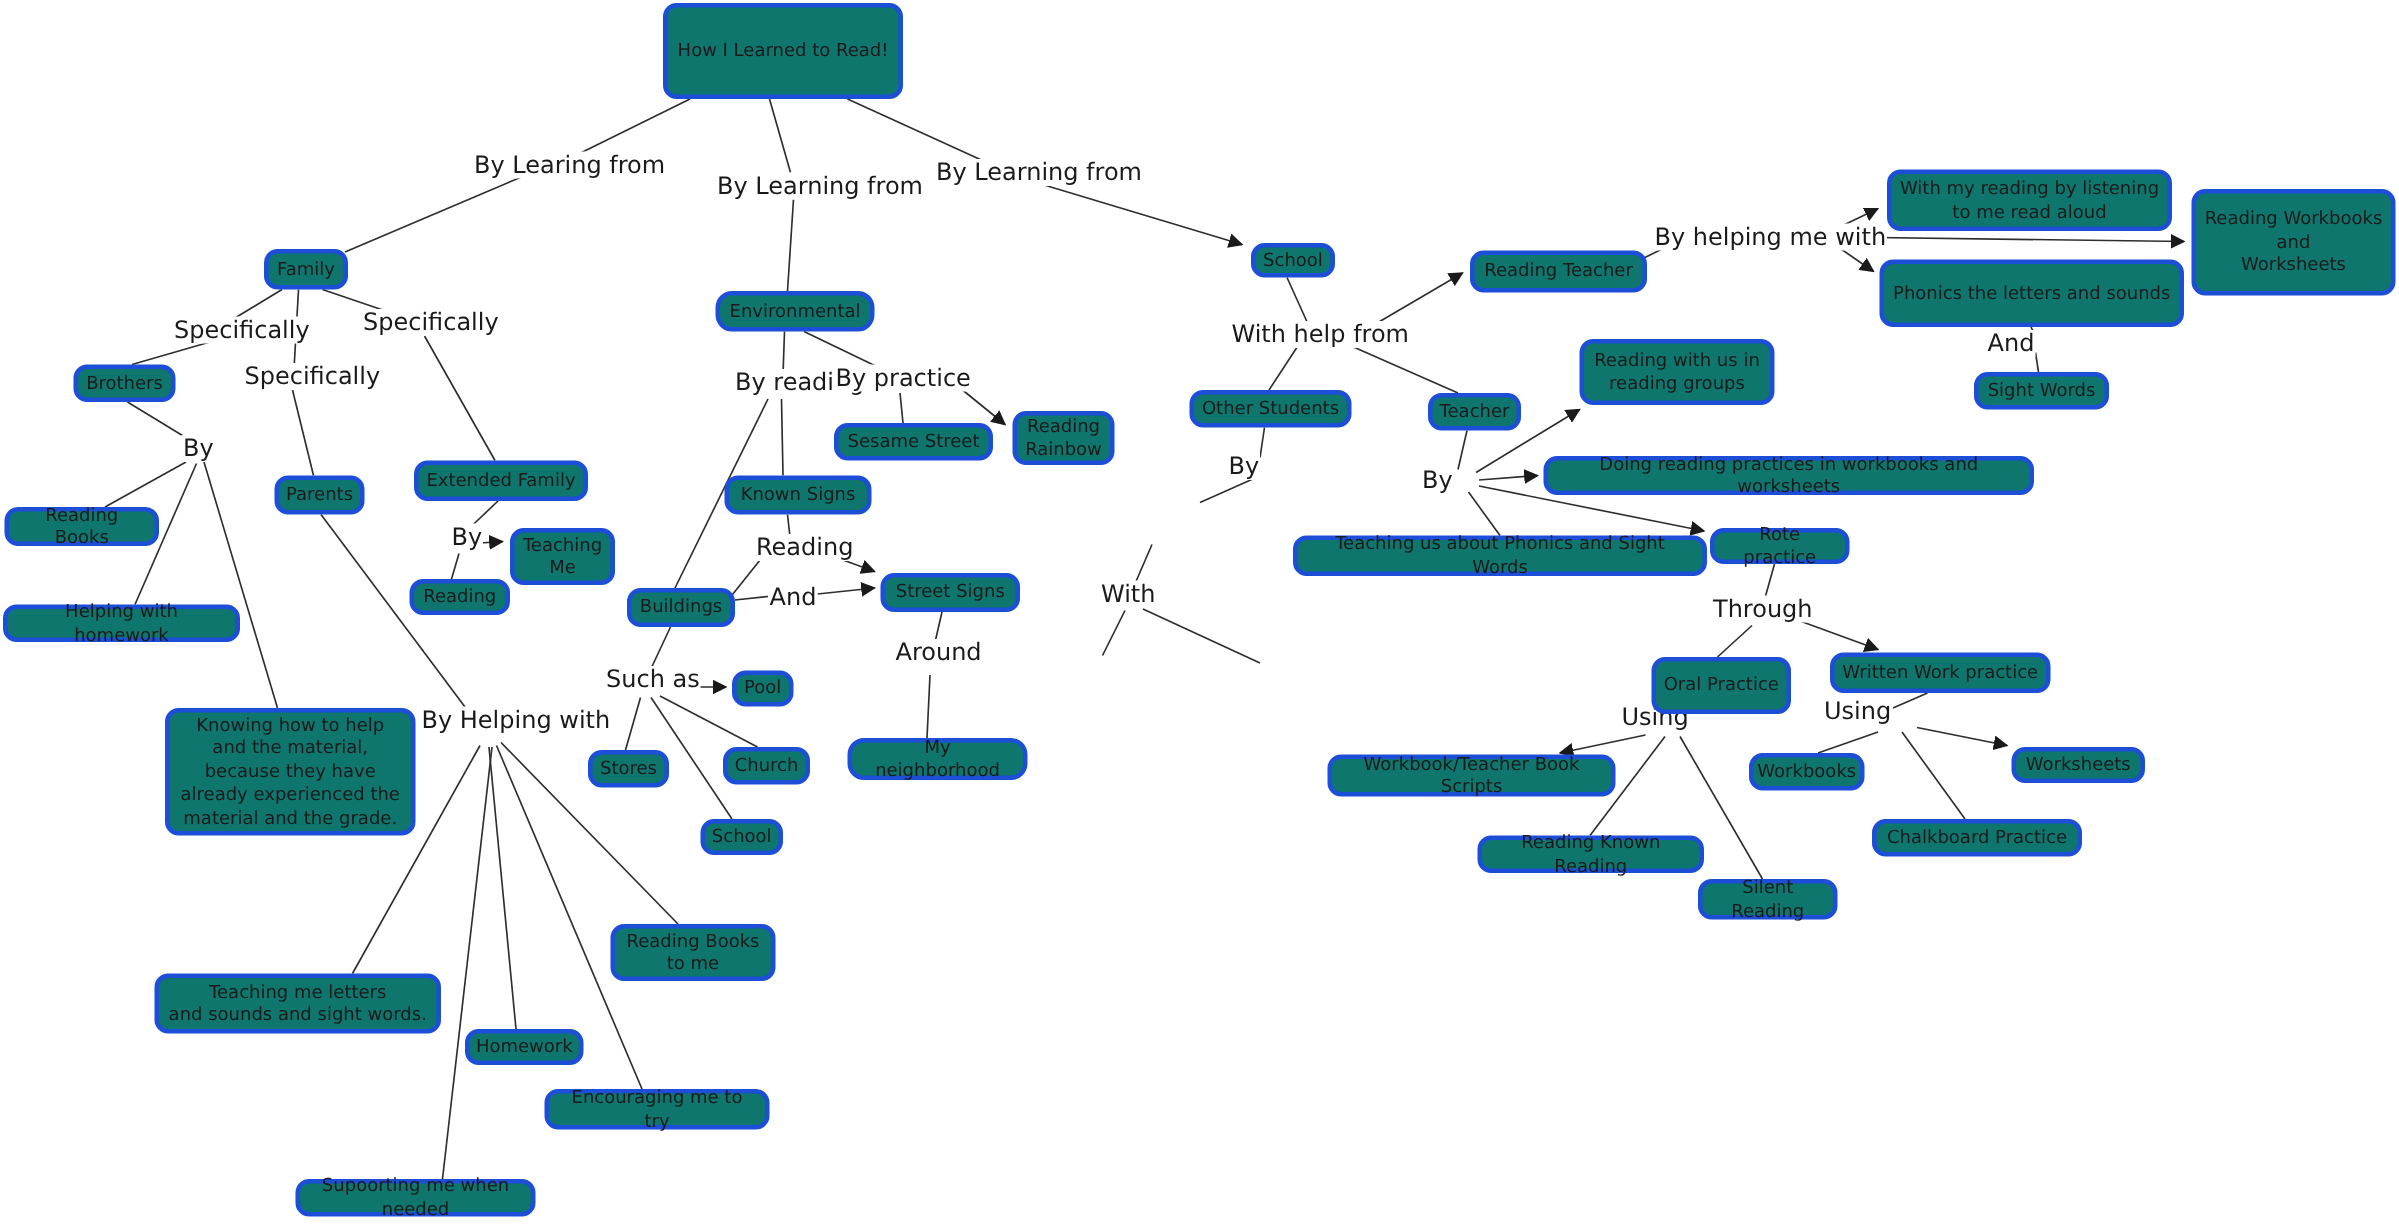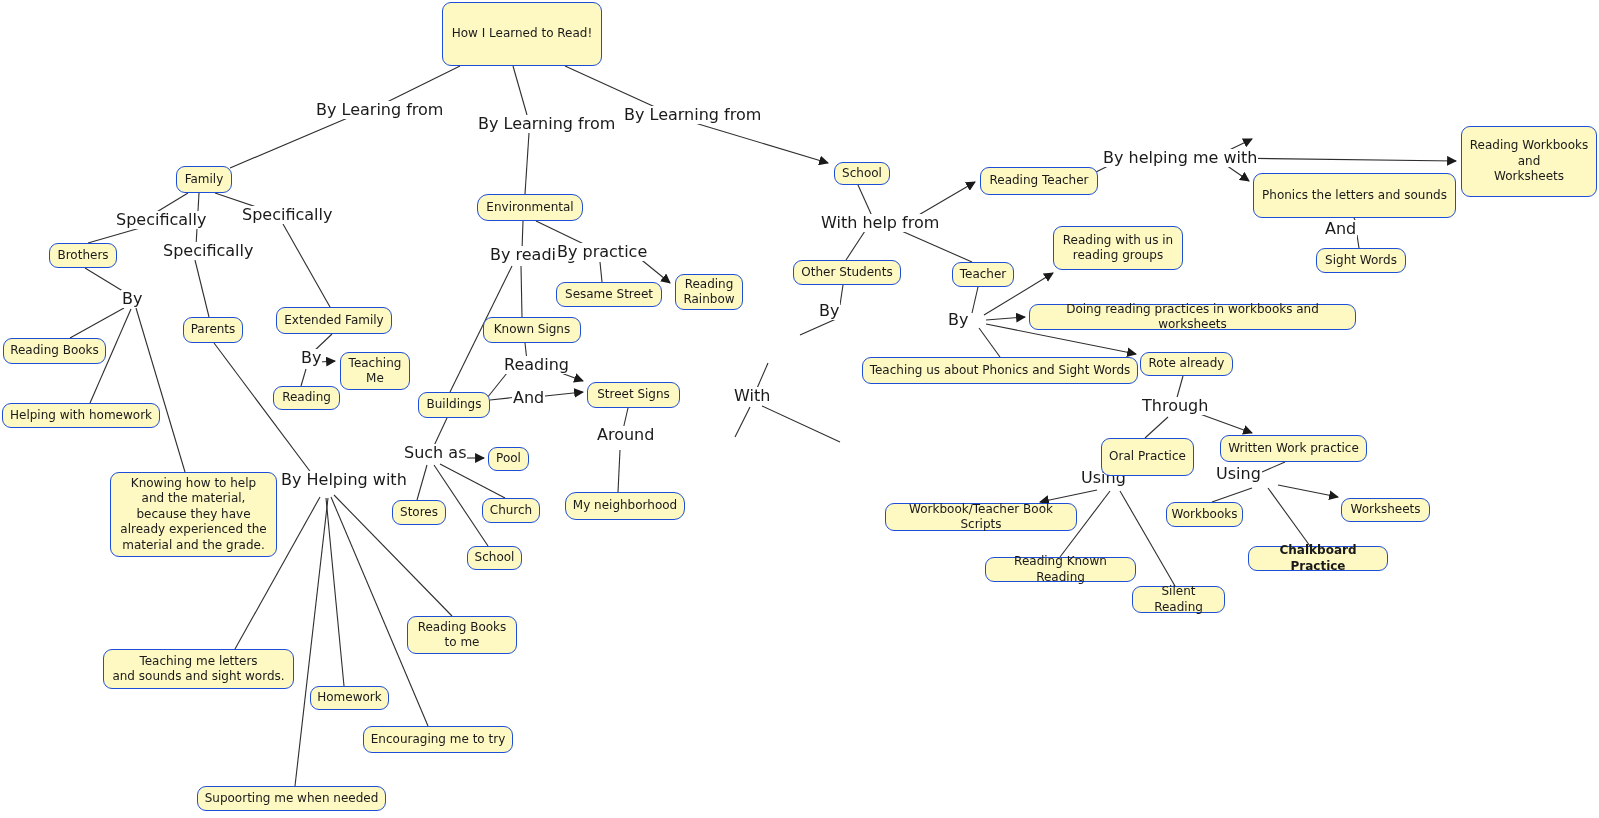--- a/index.html
+++ b/index.html
@@ -1,19 +1,19 @@
 <!DOCTYPE html>
 <html><head>
 <meta charset="utf-8">
 <style>
   html,body{margin:0;padding:0;background:#fff;}
   #canvas{position:relative;width:1599px;height:818px;background:#fff;overflow:hidden;
           font-family:"DejaVu Sans","Liberation Sans",sans-serif;color:#1a1a1a;}
   #edges{position:absolute;left:0;top:0;width:1599px;height:818px;}
-  .node{position:absolute;box-sizing:border-box;background:#fef9c3;border:1px solid #1d4ed8;
+  .node{position:absolute;box-sizing:border-box;background:#0f766e;border:3px solid #1d4ed8;
         border-radius:9px;display:flex;align-items:center;justify-content:center;
         text-align:center;font-size:12px;line-height:1.28;padding:1px 5px;
         white-space:pre-line;z-index:2;}
   .lbl{position:absolute;font-size:16px;line-height:1.1;background:#fff;padding:0 1px;
        white-space:nowrap;z-index:1;}
 </style>
 </head>
 <body>
 
 <div id="canvas">
@@ -128,56 +128,58 @@
 <div class="node" style="left:273px;top:386px;width:67px;height:24px;">Reading</div>
 <div class="node" style="left:110px;top:472px;width:167px;height:85px;">Knowing how to help
 and the material,
 because they have
 already experienced the
 material and the grade.</div>
 <div class="node" style="left:103px;top:649px;width:191px;height:40px;">Teaching me letters
 and sounds and sight words.</div>
 <div class="node" style="left:310px;top:686px;width:79px;height:24px;">Homework</div>
 <div class="node" style="left:363px;top:726px;width:150px;height:27px;">Encouraging me to try</div>
-<div class="node" style="left:197px;top:786px;width:189px;height:25px;">Supoorting me when needed</div>
+<div class="node" style="left:197px;top:786px;width:160px;height:25px;">Supoorting me when needed</div>
 <div class="node" style="left:407px;top:616px;width:110px;height:38px;">Reading Books
 to me</div>
 <div class="node" style="left:477px;top:194px;width:106px;height:27px;border-radius:11px;">Environmental</div>
 <div class="node" style="left:556px;top:282px;width:106px;height:25px;">Sesame Street</div>
 <div class="node" style="left:675px;top:274px;width:68px;height:36px;">Reading
 Rainbow</div>
 <div class="node" style="left:483px;top:317px;width:98px;height:26px;">Known Signs</div>
 <div class="node" style="left:418px;top:392px;width:72px;height:26px;">Buildings</div>
 <div class="node" style="left:587px;top:382px;width:93px;height:26px;">Street Signs</div>
 <div class="node" style="left:565px;top:492px;width:120px;height:28px;border-radius:11px;">My neighborhood</div>
 <div class="node" style="left:488px;top:447px;width:41px;height:24px;">Pool</div>
 <div class="node" style="left:392px;top:500px;width:54px;height:25px;">Stores</div>
 <div class="node" style="left:482px;top:498px;width:58px;height:25px;">Church</div>
 <div class="node" style="left:467px;top:546px;width:55px;height:24px;">School</div>
 <div class="node" style="left:834px;top:162px;width:56px;height:23px;">School</div>
 <div class="node" style="left:980px;top:167px;width:118px;height:28px;">Reading Teacher</div>
 <div class="node" style="left:793px;top:260px;width:108px;height:25px;">Other Students</div>
 <div class="node" style="left:952px;top:262px;width:62px;height:25px;">Teacher</div>
+<div class="node" style="left:1258px;top:113px;width:190px;height:41px;">With my reading by listening
+to me read aloud</div>
 <div class="node" style="left:1461px;top:126px;width:136px;height:71px;">Reading Workbooks
 and
 Worksheets</div>
 <div class="node" style="left:1253px;top:173px;width:203px;height:45px;">Phonics the letters and sounds</div>
 <div class="node" style="left:1316px;top:248px;width:90px;height:25px;">Sight Words</div>
 <div class="node" style="left:1053px;top:226px;width:130px;height:44px;">Reading with us in
 reading groups</div>
 <div class="node" style="left:1029px;top:304px;width:327px;height:26px;">Doing reading practices in workbooks and worksheets</div>
 <div class="node" style="left:862px;top:357px;width:276px;height:27px;">Teaching us about Phonics and Sight Words</div>
-<div class="node" style="left:1140px;top:352px;width:93px;height:24px;">Rote already</div>
+<div class="node" style="left:1140px;top:352px;width:93px;height:24px;">Rote practice</div>
 <div class="node" style="left:1101px;top:438px;width:93px;height:38px;">Oral Practice</div>
 <div class="node" style="left:1220px;top:435px;width:147px;height:27px;">Written Work practice</div>
 <div class="node" style="left:885px;top:503px;width:192px;height:28px;">Workbook/Teacher Book Scripts</div>
 <div class="node" style="left:985px;top:557px;width:151px;height:25px;">Reading Known Reading</div>
 <div class="node" style="left:1132px;top:586px;width:93px;height:27px;">Silent Reading</div>
 <div class="node" style="left:1166px;top:502px;width:77px;height:25px;">Workbooks</div>
-<div class="node" style="left:1248px;top:546px;width:140px;height:25px;font-weight:bold;">Chalkboard Practice</div>
+<div class="node" style="left:1248px;top:546px;width:140px;height:25px;">Chalkboard Practice</div>
 <div class="node" style="left:1341px;top:498px;width:89px;height:24px;">Worksheets</div>
 
 <div class="lbl" style="left:315px;top:101px;">By Learing from</div>
 <div class="lbl" style="left:477px;top:115px;">By Learning from</div>
 <div class="lbl" style="left:623px;top:106px;">By Learning from</div>
 <div class="lbl" style="left:115px;top:211px;">Specifically</div>
 <div class="lbl" style="left:162px;top:242px;">Specifically</div>
 <div class="lbl" style="left:241px;top:206px;">Specifically</div>
 <div class="lbl" style="left:121px;top:290px;">By</div>
 <div class="lbl" style="left:300px;top:349px;">By</div>

